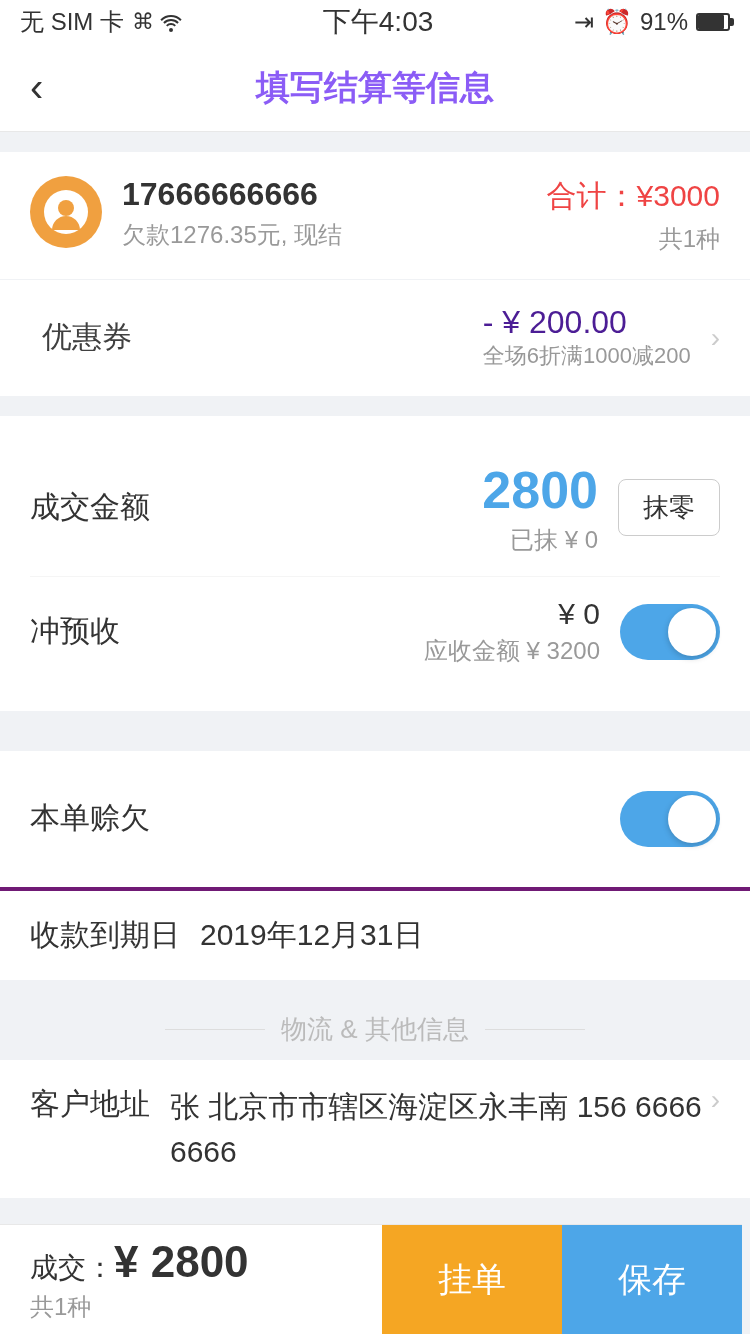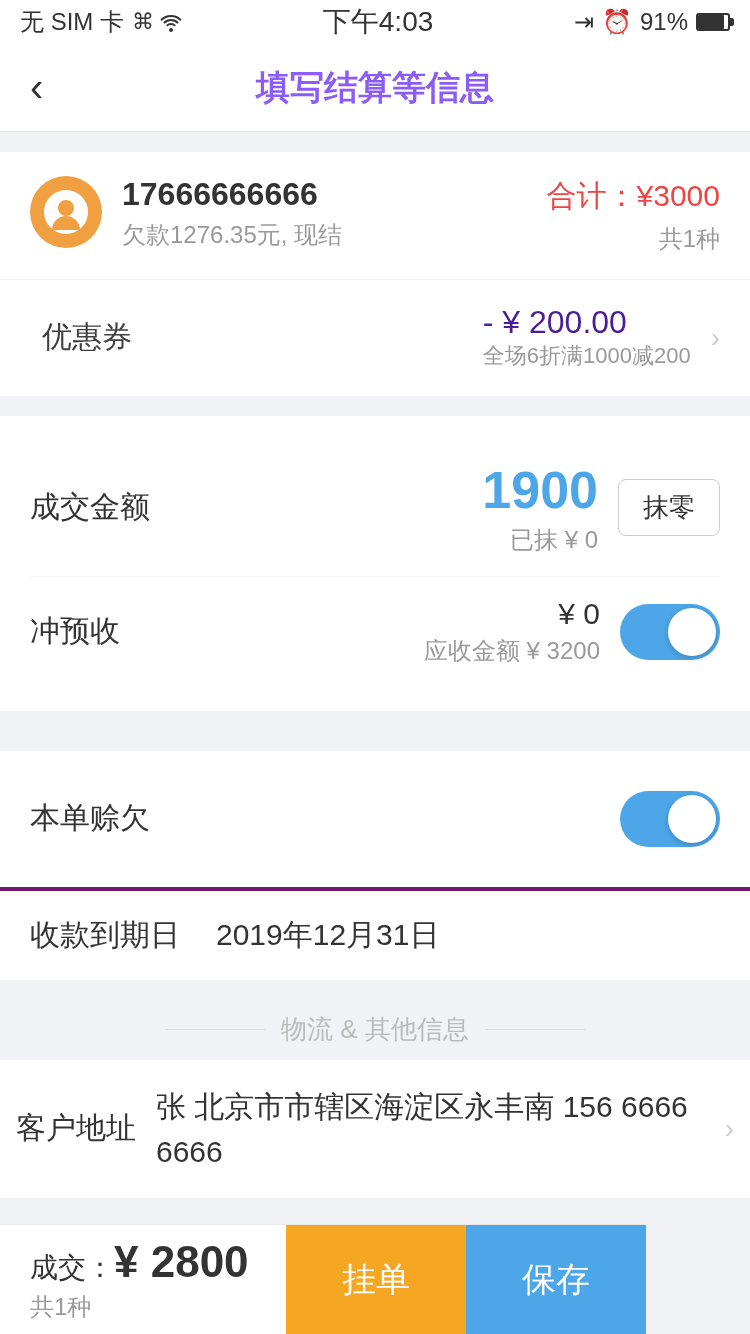--- a/index.html
+++ b/index.html
@@ -184,21 +184,21 @@
       background: #fff;
       padding: 24px 30px;
       border-top: 4px solid #701a75;
     }
     .duedate-row {
       display: flex;
       align-items: center;
       gap: 20px;
     }
     .duedate-label { font-size: 30px; color: #333; }
-    .duedate-value { font-size: 30px; color: #333; margin-left: 16px; }
+    .duedate-value { font-size: 30px; color: #333; }
 
     
     .logistics-divider {
       background: #f0f2f5;
       height: 60px;
       display: flex;
       align-items: center;
       justify-content: center;
       margin-top: 20px;
     }
@@ -211,36 +211,36 @@
     }
     .logistics-line {
       height: 1px;
       width: 100px;
       background: #ddd;
     }
 
     
     .address-section {
       background: #fff;
-      padding: 24px 16px;
-      display: flex;
-      align-items: center;
+      padding: 24px 30px;
+      display: flex;
+      align-items: flex-start;
       justify-content: space-between;
     }
     .address-label { font-size: 30px; color: #333; flex-shrink: 0; margin-right: 20px; }
     .address-value { font-size: 30px; color: #333; flex: 1; line-height: 1.5; }
 
     
     .bottom-spacer { height: 120px; background: #f0f2f5; }
 
     
     .bottom-bar {
       position: fixed;
       bottom: 0;
-      width: 646px;
+      width: 742px;
       height: 110px;
       background: #fff;
       display: flex;
       align-items: center;
       border-top: 1px solid #e8e8e8;
     }
     .bottom-summary {
       flex: 1;
       padding: 0 30px;
     }
@@ -327,21 +327,21 @@
   </div>
 </div>
 
 <div class="section-divider"></div>
 
 <div class="amount-section">
   <div class="amount-row">
     <span class="amount-label">成交金额</span>
     <div class="amount-right">
       <div>
-        <div class="amount-value">1900</div>
+        <div class="amount-value">2800</div>
         <div class="amount-sub">已抹  ¥ 0</div>
       </div>
       <button class="round-btn">抹零</button>
     </div>
   </div>
 
   <div class="prepay-row">
     <span class="prepay-label">冲预收</span>
     <div class="prepay-right">
       <div class="prepay-values">

